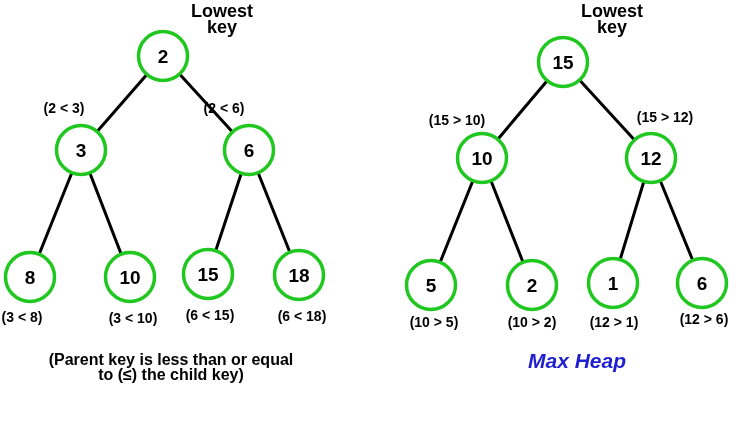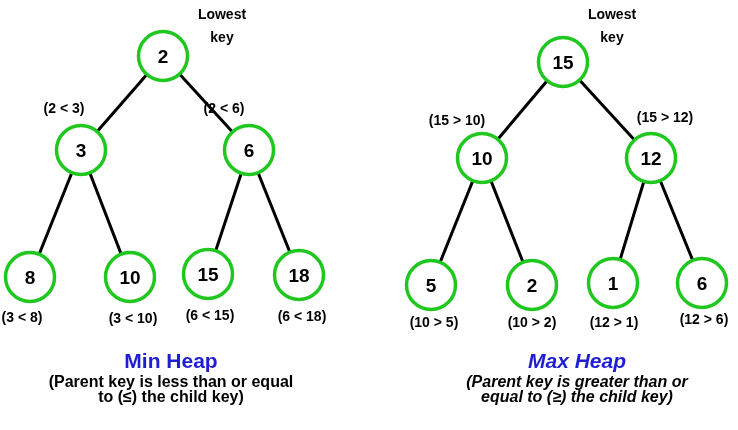--- a/index.html
+++ b/index.html
@@ -26,22 +26,22 @@
     font-weight: bold; font-size: 14px;
     fill: var(--text-color, #000);
     text-anchor: middle;
   }
 
   .annotation {
     position: absolute;
     width: 120px;
     text-align: center;
     font-weight: bold;
-    font-size: 14px;
-    line-height: 23px;
+    font-size: 18px;
+    line-height: 16px;
     color: var(--text-color, #000);
     white-space: pre-line;
   }
   .annotation-min { left: 162px; top: 3px; }
   .annotation-max { left: 552px; top: 3px; }
 
   .caption {
     position: absolute;
     width: 260px;
     top: 350px;
@@ -124,24 +124,21 @@
       <text x="704" y="324" class="edge-label">(12 &gt; 6)</text>
     </svg>
 
   <div class="annotation annotation-min">Lowest
 key</div>
 
   <div class="annotation annotation-max">Lowest
 key</div>
 
   <div class="caption caption-min">
-    <div class="caption-title">Min Heap</div>
     <div class="caption-subtitle">(Parent key is less than or equal
 to (≤) the child key)</div>
   </div>
 
   <div class="caption caption-max">
     <div class="caption-title">Max Heap</div>
-    <div class="caption-subtitle">(Parent key is greater than or
-equal to (≥) the child key)</div>
   </div>
 
 </div>
 
 </body></html>

